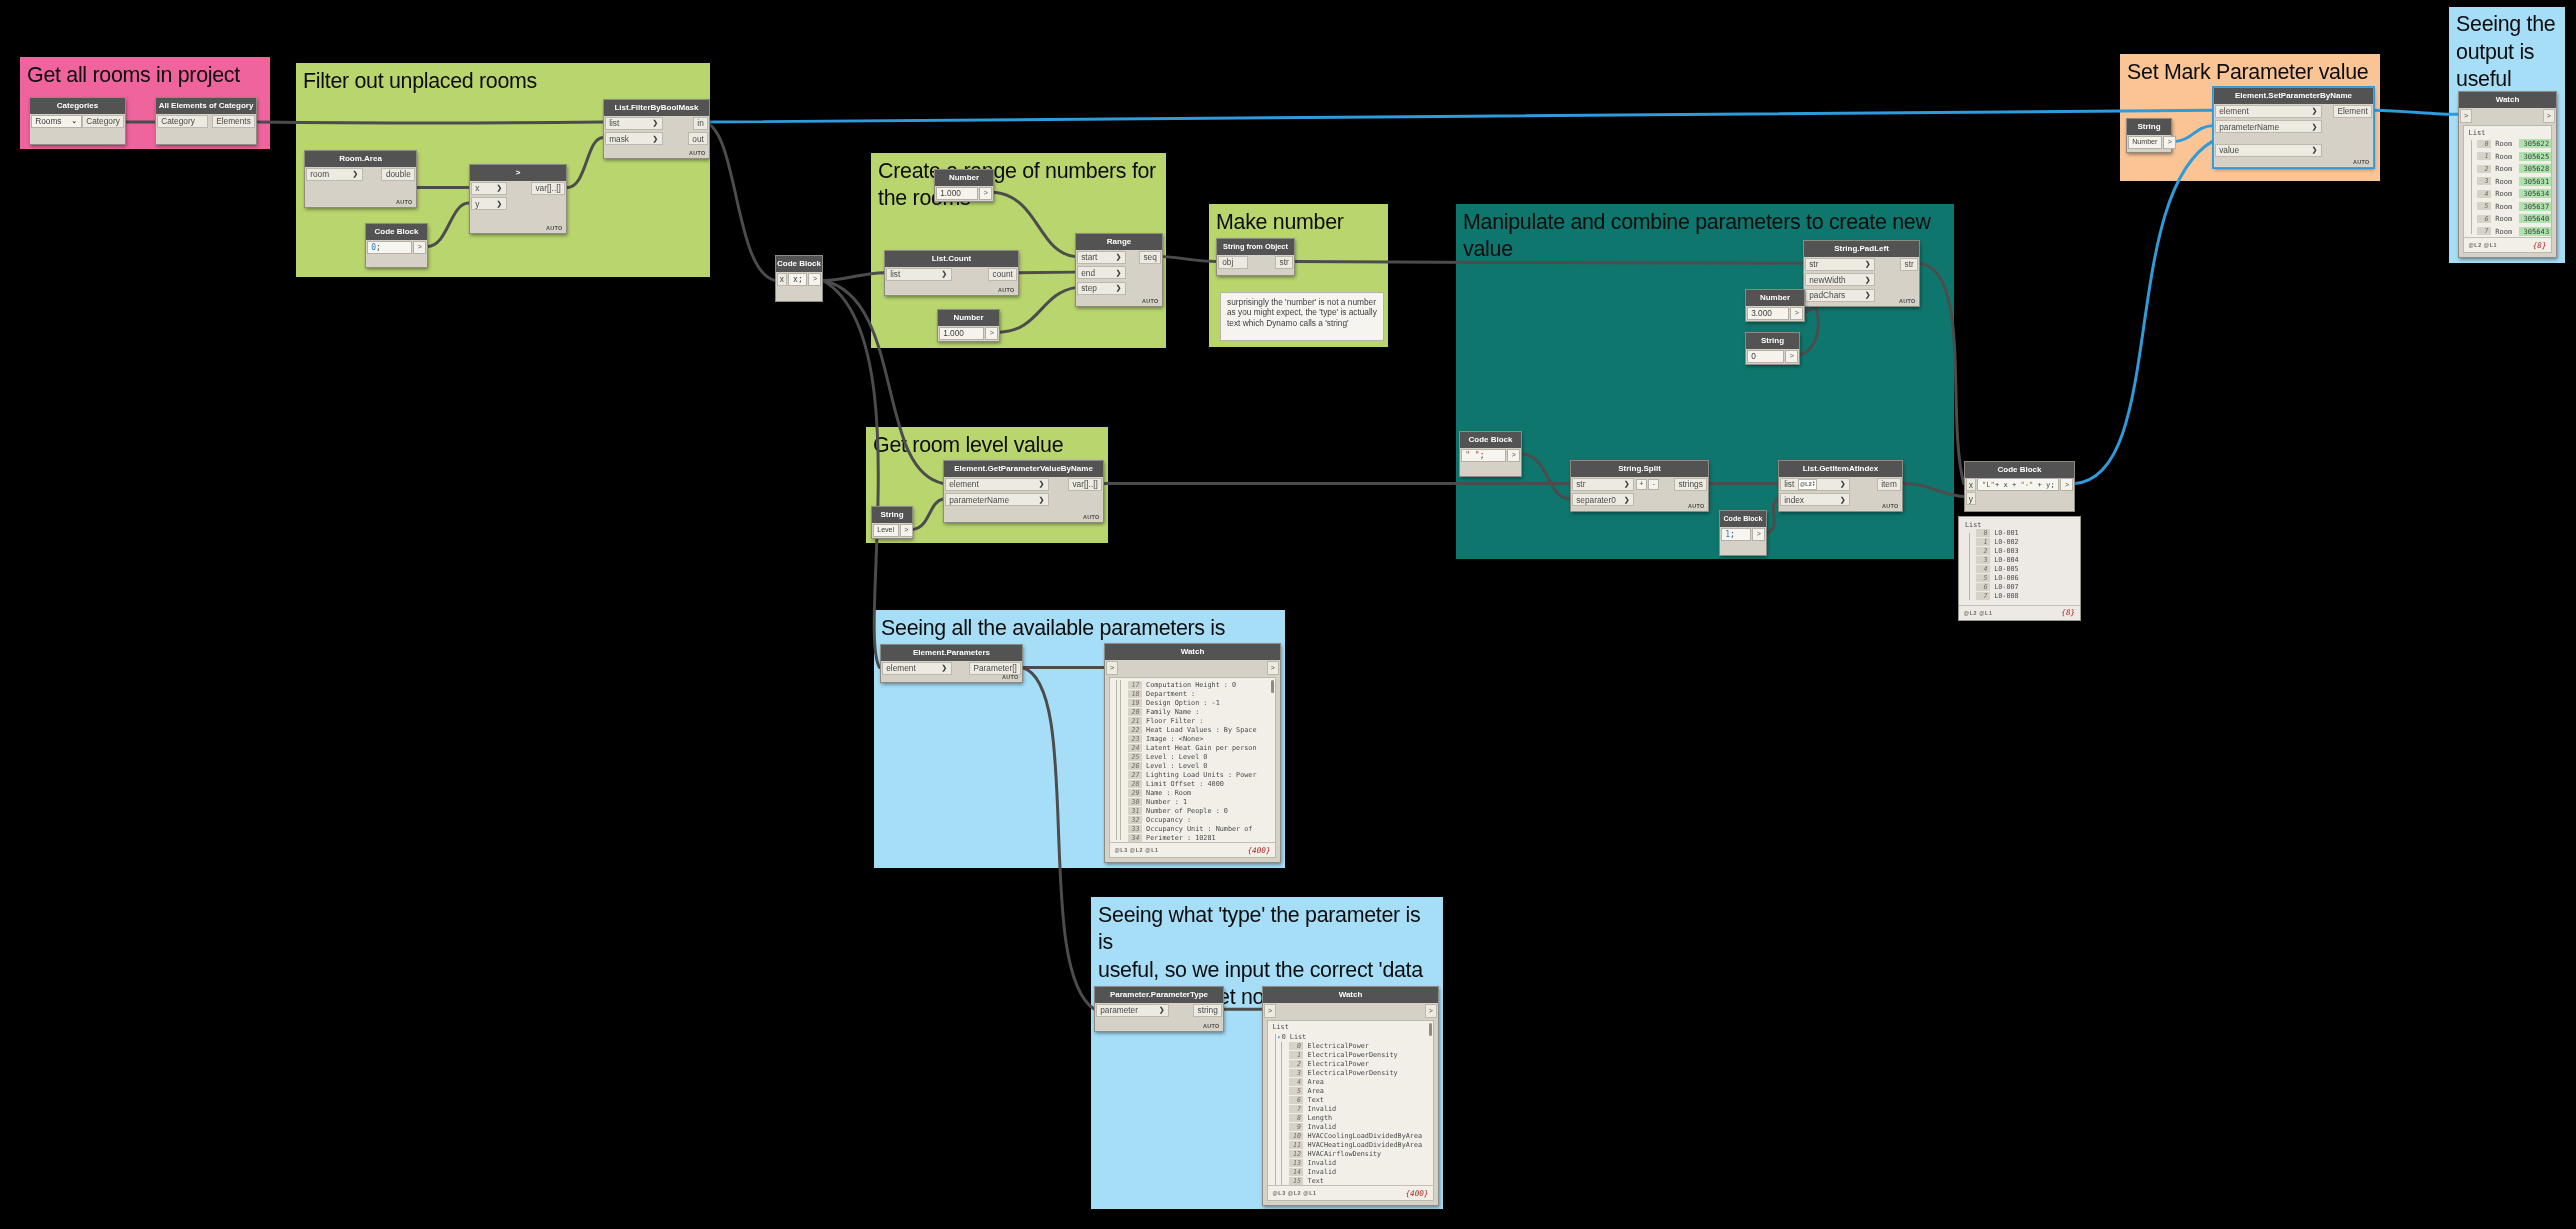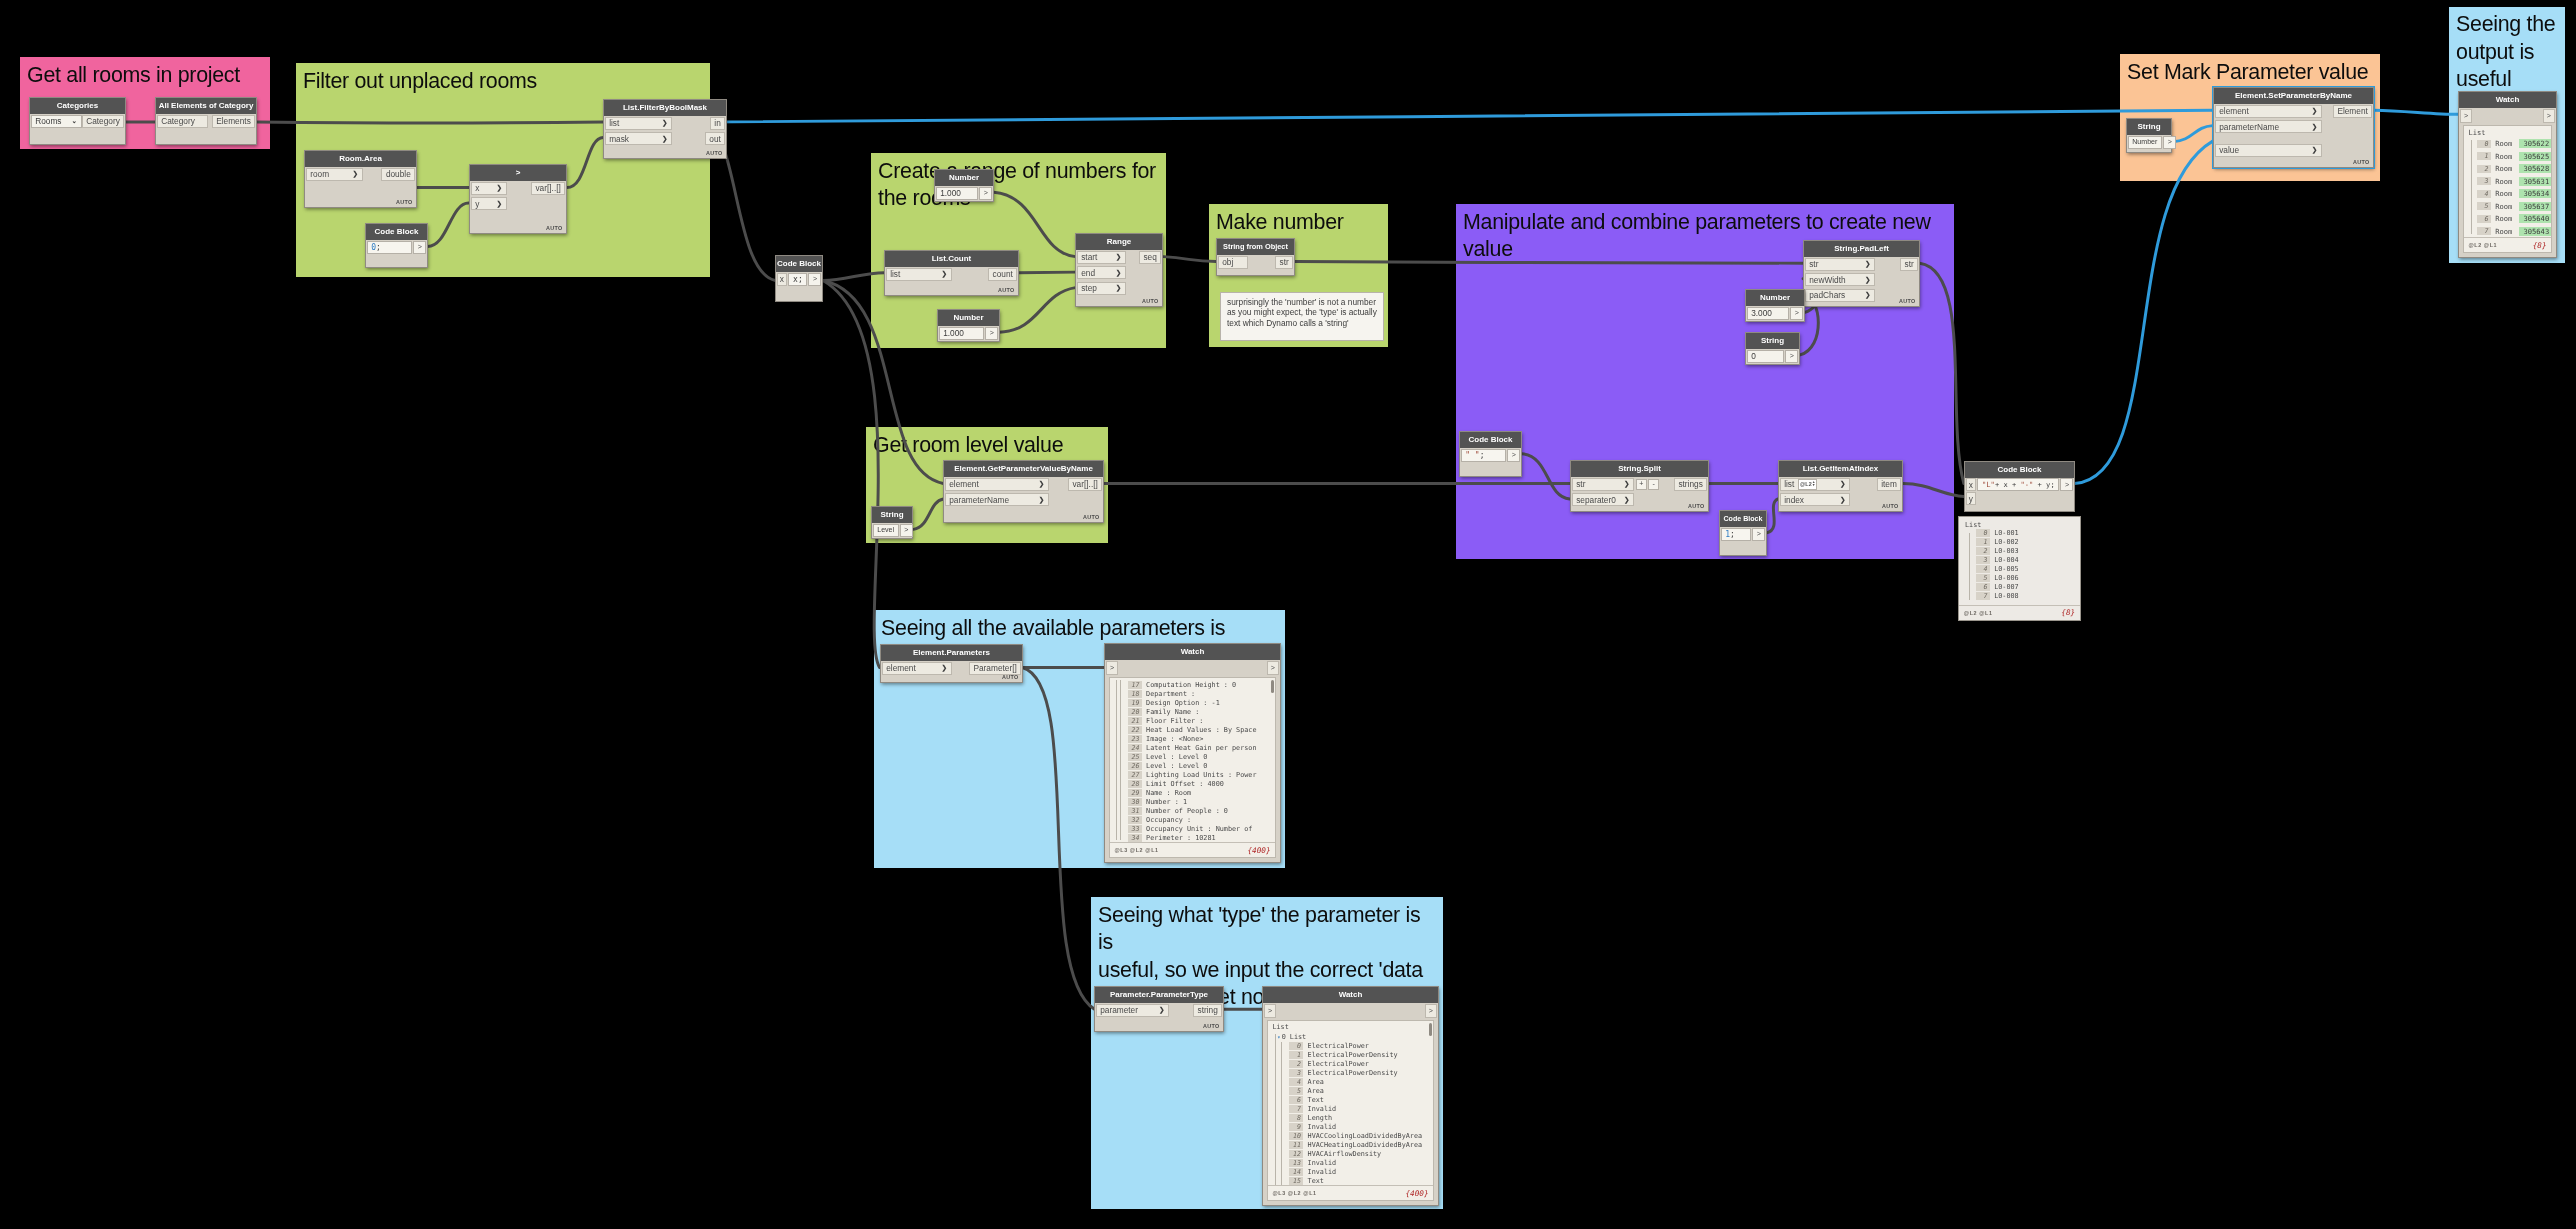--- a/index.html
+++ b/index.html
@@ -67,21 +67,21 @@
 <div class="grp" style="left:296px;top:63px;width:414px;height:214px;background:#B9D56E;">
   <div class="gtitle">Filter out unplaced rooms</div>
   </div>
 <div class="grp" style="left:871px;top:153px;width:295px;height:195px;background:#B9D56E;">
   <div class="gtitle">Create a range of numbers for
 the rooms</div>
   </div>
 <div class="grp" style="left:1209px;top:204px;width:179px;height:143px;background:#B9D56E;">
   <div class="gtitle">Make number text</div>
   </div>
-<div class="grp" style="left:1456px;top:204px;width:498px;height:355px;background:#8b5cf6;">
+<div class="grp" style="left:1456px;top:204px;width:498px;height:355px;background:#0f766e;">
   <div class="gtitle">Manipulate and combine parameters to create new value</div>
   </div>
 <div class="grp" style="left:2120px;top:54px;width:260px;height:127px;background:#FBC495;">
   <div class="gtitle">Set Mark Parameter value</div>
   </div>
 <div class="grp" style="left:2449px;top:6.6px;width:116px;height:256px;background:#A6DEF7;">
   <div class="gtitle">Seeing the
 output is
 useful</div>
   </div>
@@ -142,21 +142,21 @@
 </div>
 
 <div class="n" style="left:155px;top:97px;width:102px;height:48px;">
   <div class="gh">All Elements of Category</div>
   <div class="prow">
     <div class="pin" style="width:52%;">Category</div>
     <div class="pout">Elements</div>
   </div>
 </div>
 
-<div class="n" style="left:603px;top:99px;width:124px;height:60px;">
+<div class="n" style="left:603px;top:99px;width:107px;height:60px;">
   <div class="gh">List.FilterByBoolMask</div>
   <div class="prow">
     <div class="pin" style="width:56%;">
       <span>list</span>
         <span class="chev">❯</span>
     </div>
     <div class="pout">in</div>
   </div>
   <div class="prow">
     <div class="pin" style="width:56%;">

